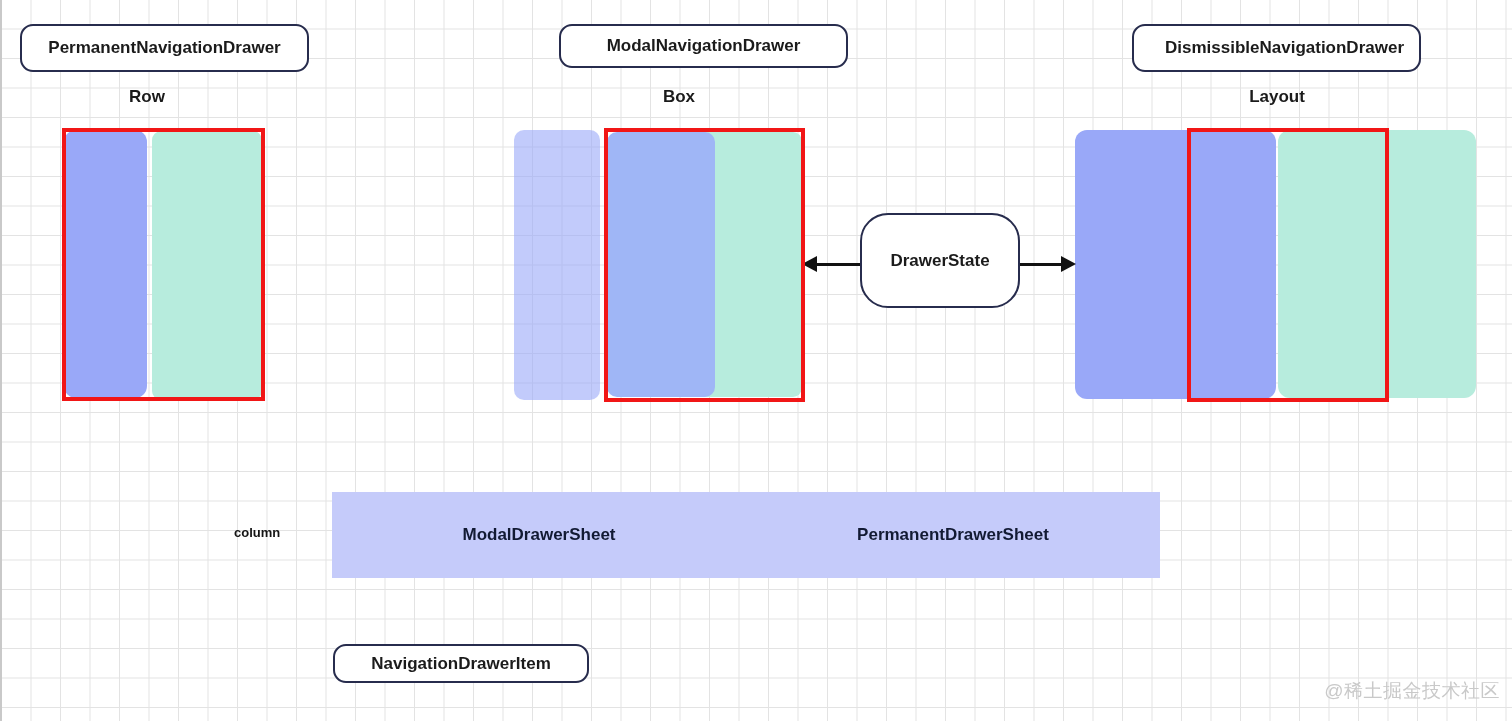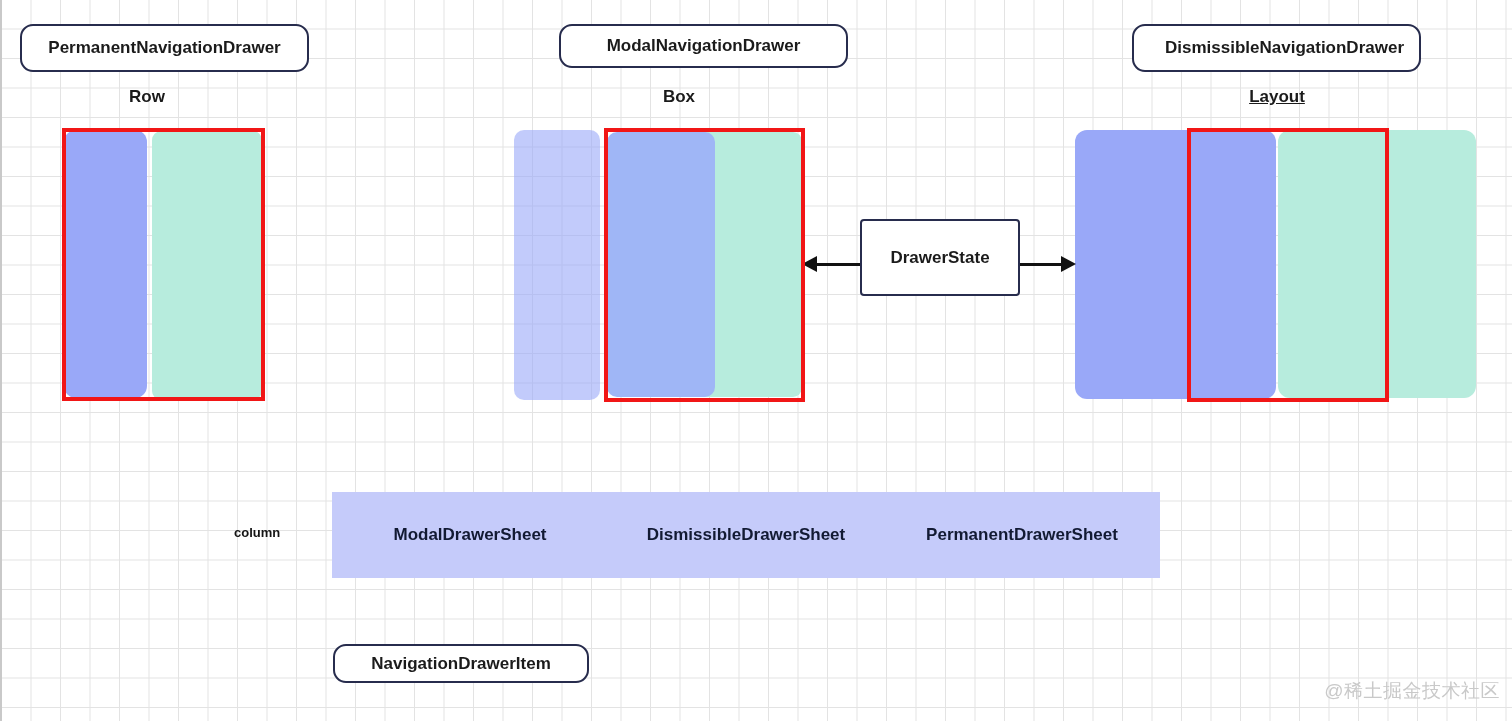--- a/index.html
+++ b/index.html
@@ -70,50 +70,49 @@
   </div>
   <div class="tag-box" style="left:557px; top:24px; width:289px; height:44px;">
     <span>ModalNavigationDrawer</span>
   </div>
   <div class="tag-box" style="left:1130px; top:24px; width:289px; height:48px;padding-left:16px;">
     <span>DismissibleNavigationDrawer</span>
   </div>
 
   <div class="sublabel" style="left:95px; top:87px; width:100px;">Row</div>
   <div class="sublabel" style="left:627px; top:87px; width:100px;">Box</div>
-  <div class="sublabel" style="left:1225px; top:87px; width:100px;text-decoration:underline;">Layout</div>
+  <div class="sublabel" style="left:1225px; top:87px; width:100px;">Layout</div>
 
   <div class="shape purple" style="left:62px; top:130px; width:83px; height:268px;"></div>
   <div class="shape teal" style="left:150px; top:131px; width:110px; height:269px;"></div>
   <div class="red-outline" style="left:60px; top:128px; width:203px; height:273px;"></div>
 
   <div class="shape ghost" style="left:512px; top:130px; width:86px; height:270px;"></div>
   <div class="shape teal" style="left:660px; top:132px; width:140px; height:265px;"></div>
   <div class="shape purple-center" style="left:605px; top:132px; width:108px; height:265px; z-index:3;"></div>
   <div class="red-outline" style="left:602px; top:128px; width:201px; height:274px;"></div>
 
   <div class="arrow-line" style="left:812px; top:263px; width:46px;"></div>
   <div class="arrow-head point-left" style="left:800px; top:256px;"></div>
 
-  <div class="tag-box" style="left:858px; top:219px; width:160px; height:77px; border-radius:4px;">
+  <div class="tag-box" style="left:858px; top:213px; width:160px; height:95px; border-radius:28px;">
     <span>DrawerState</span>
   </div>
 
   <div class="arrow-line" style="left:1018px; top:263px; width:42px;"></div>
   <div class="arrow-head point-right" style="left:1059px; top:256px;"></div>
 
   <div class="shape purple" style="left:1073px; top:130px; width:201px; height:269px;"></div>
   <div class="shape teal" style="left:1276px; top:130px; width:198px; height:268px; border-radius:12px;"></div>
   <div class="red-outline" style="left:1185px; top:128px; width:202px; height:274px;"></div>
 
   <div class="plain-label" style="left:232px; top:525px;">column</div>
 
   <div class="sheet-bar">
     <span>ModalDrawerSheet</span>
-    <span>DismissibleDrawerSheet</span>
     <span>PermanentDrawerSheet</span>
   </div>
 
   <div class="tag-box" style="left:331px; top:644px; width:256px; height:39px;">
     <span>NavigationDrawerItem</span>
   </div>
 
   <div class="watermark">@稀土掘金技术社区</div>
 
 </div>

